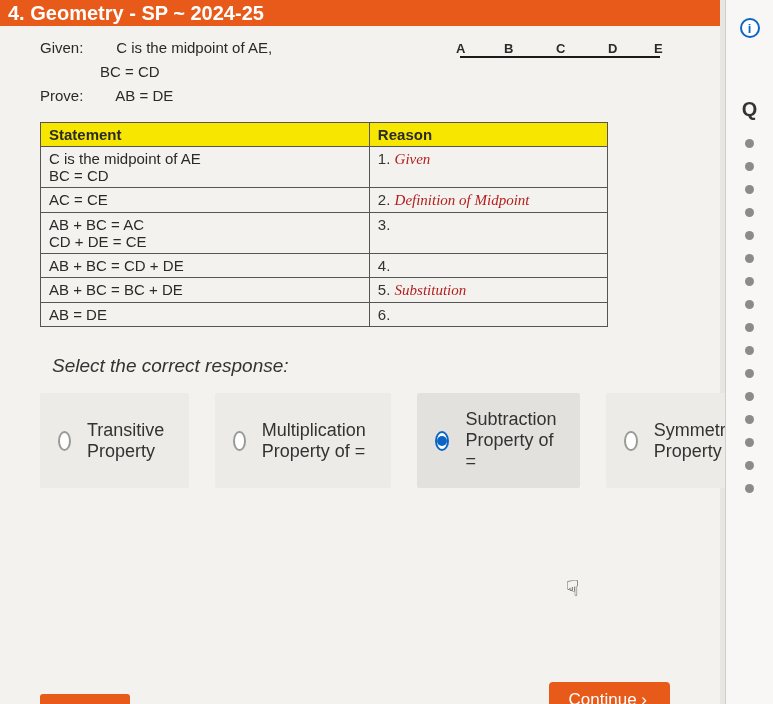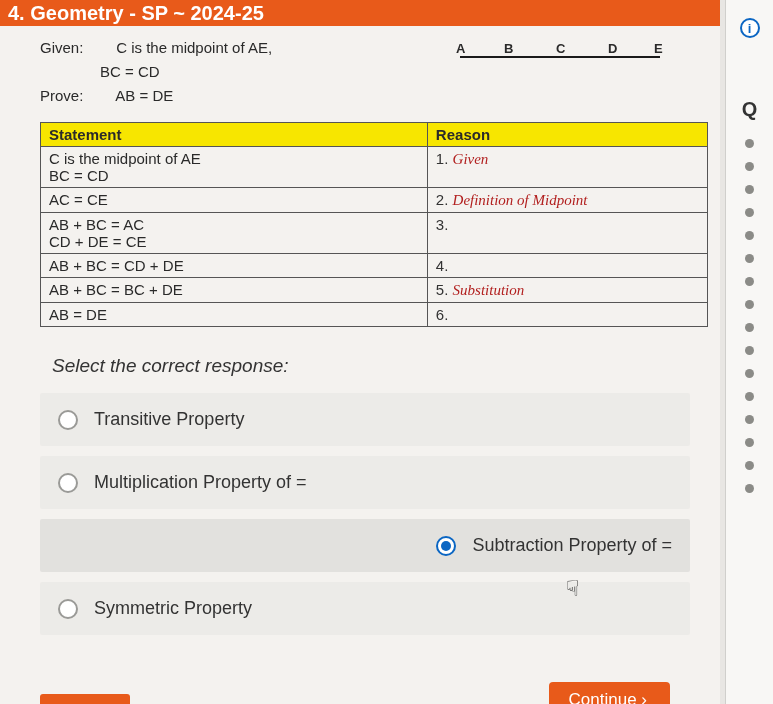--- a/index.html
+++ b/index.html
@@ -50,21 +50,21 @@
     margin-top: 14px;
   }
   .segline span {
     position: absolute;
     top: -17px;
     font-size: 13px;
     font-weight: bold;
   }
   table.proof {
     border-collapse: collapse;
-    width: 668px;
+    width: 568px;
     font-size: 15px;
     padding-left: 24px;
   }
   table.proof th, table.proof td {
     border: 1px solid #555;
     padding: 3px 8px;
     text-align: left;
     vertical-align: top;
   }
   table.proof th {
@@ -72,21 +72,21 @@
     font-weight: bold;
   }
   .reason-red { color: #b2201f; font-style: italic; font-family: Georgia, 'Times New Roman', serif; }
   .reason-num { color:#333; font-style:normal; font-family:Arial; }
   .prompt {
     margin: 28px 0 16px 12px;
     font-size: 19px;
     font-style: italic;
     color: #333;
   }
-  .options { display:flex; flex-direction:column; gap:10px; }
+  .options { display:flex; flex-direction:row; gap:26px; }
   .option {
     background: #ecebe8;
     padding: 16px 18px;
     font-size: 18px;
     color: #333;
     display: flex;
     align-items: center;
     gap: 16px;
     cursor: pointer;
     border-radius: 2px;

